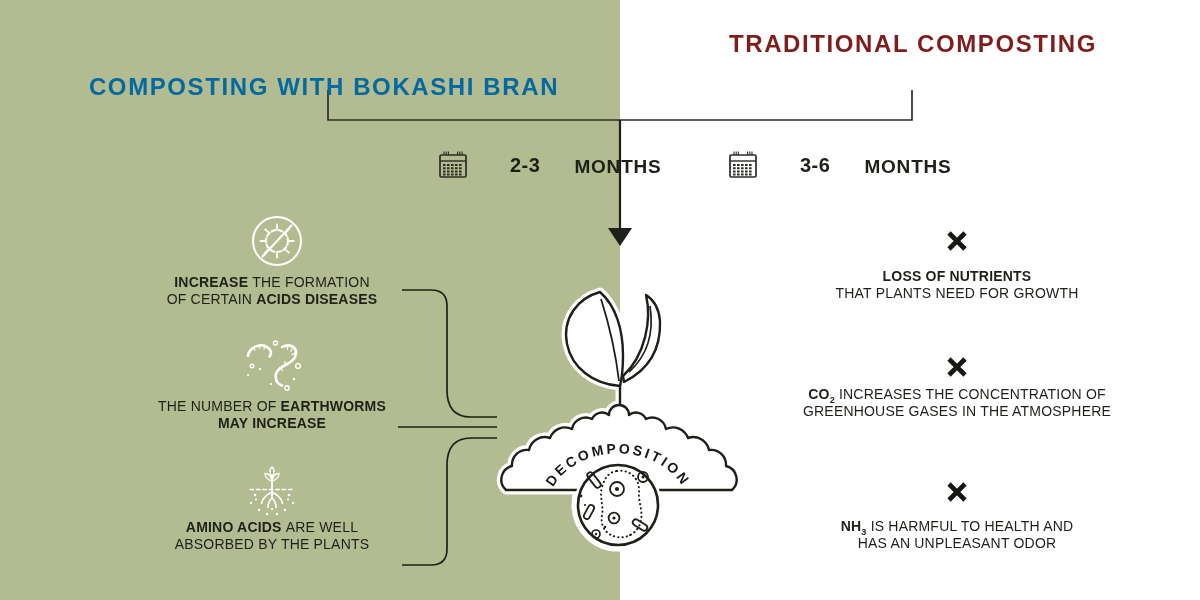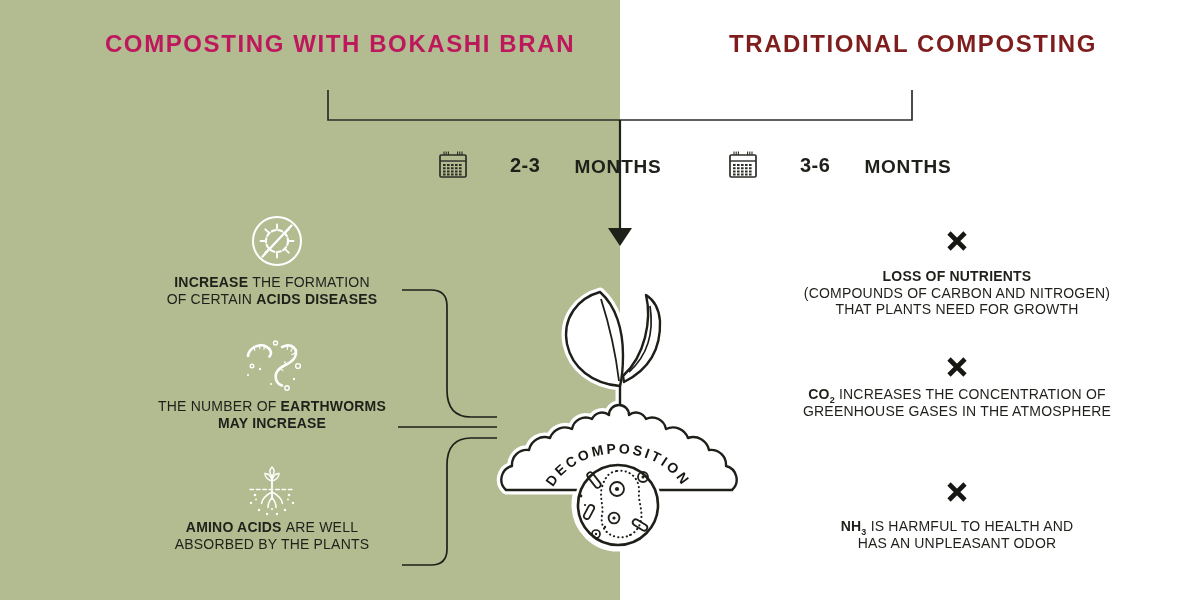--- a/index.html
+++ b/index.html
@@ -4,21 +4,21 @@
 <style>
   html,body{margin:0;padding:0;background:#ffffff;}
   .page{
     position:relative;width:1200px;height:600px;overflow:hidden;background:#ffffff;
     font-family:"Liberation Sans", sans-serif;color:#1e201a;
   }
   .green-panel{position:absolute;left:0;top:0;width:620px;height:600px;background:#b3bb91;}
   .lines-overlay{position:absolute;left:0;top:0;width:1200px;height:600px;pointer-events:none;}
 
   .hdr{position:absolute;top:30px;font-size:24px;font-weight:600;letter-spacing:1.6px;text-align:center;white-space:nowrap;}
-  .hdr-left{left:40px;width:600px;color:#be185d;}
+  .hdr-left{left:24px;width:600px;color:#0369a1;margin-top:43px;}
   .hdr-right{left:663px;width:500px;color:#7f1d1d;}
 
   .duration{position:absolute;display:flex;align-items:center;height:34px;gap:27px;}
   .duration-left{left:437px;top:148px;}
   .duration-right{left:727px;top:148px;}
   .dur-val{font-size:20px;font-weight:600;letter-spacing:0.5px;margin-left:14px;}
   .dur-unit{font-size:19px;font-weight:600;letter-spacing:0.8px;margin-left:7px;padding-top:3px;}
 
   .icon-abs{position:absolute;}
   .icon-virus{left:251px;top:215px;}
@@ -163,21 +163,20 @@
   </svg>
   <svg class="rx rx2" width="22" height="22" viewBox="0 0 22 22">
     <path d="M3,3 L19,19 M19,3 L3,19" stroke="#161712" stroke-width="4.6"></path>
   </svg>
   <svg class="rx rx3" width="22" height="22" viewBox="0 0 22 22">
     <path d="M3,3 L19,19 M19,3 L3,19" stroke="#161712" stroke-width="4.6"></path>
   </svg>
 
   <div class="rtext rtext1">
     <div><span class="b">LOSS OF NUTRIENTS</span></div>
-    <div><span>(COMPOUNDS OF CARBON AND NITROGEN)</span></div>
     <div><span>THAT PLANTS NEED FOR GROWTH</span></div>
   </div>
 
   <div class="rtext rtext2">
     <div><span class="b">CO</span><sub class="s b">2</sub><span> INCREASES THE CONCENTRATION OF</span></div>
     <div><span>GREENHOUSE GASES IN THE ATMOSPHERE</span></div>
   </div>
 
   <div class="rtext rtext3">
     <div><span class="b">NH</span><sub class="s b">3</sub><span> IS HARMFUL TO HEALTH AND</span></div>

